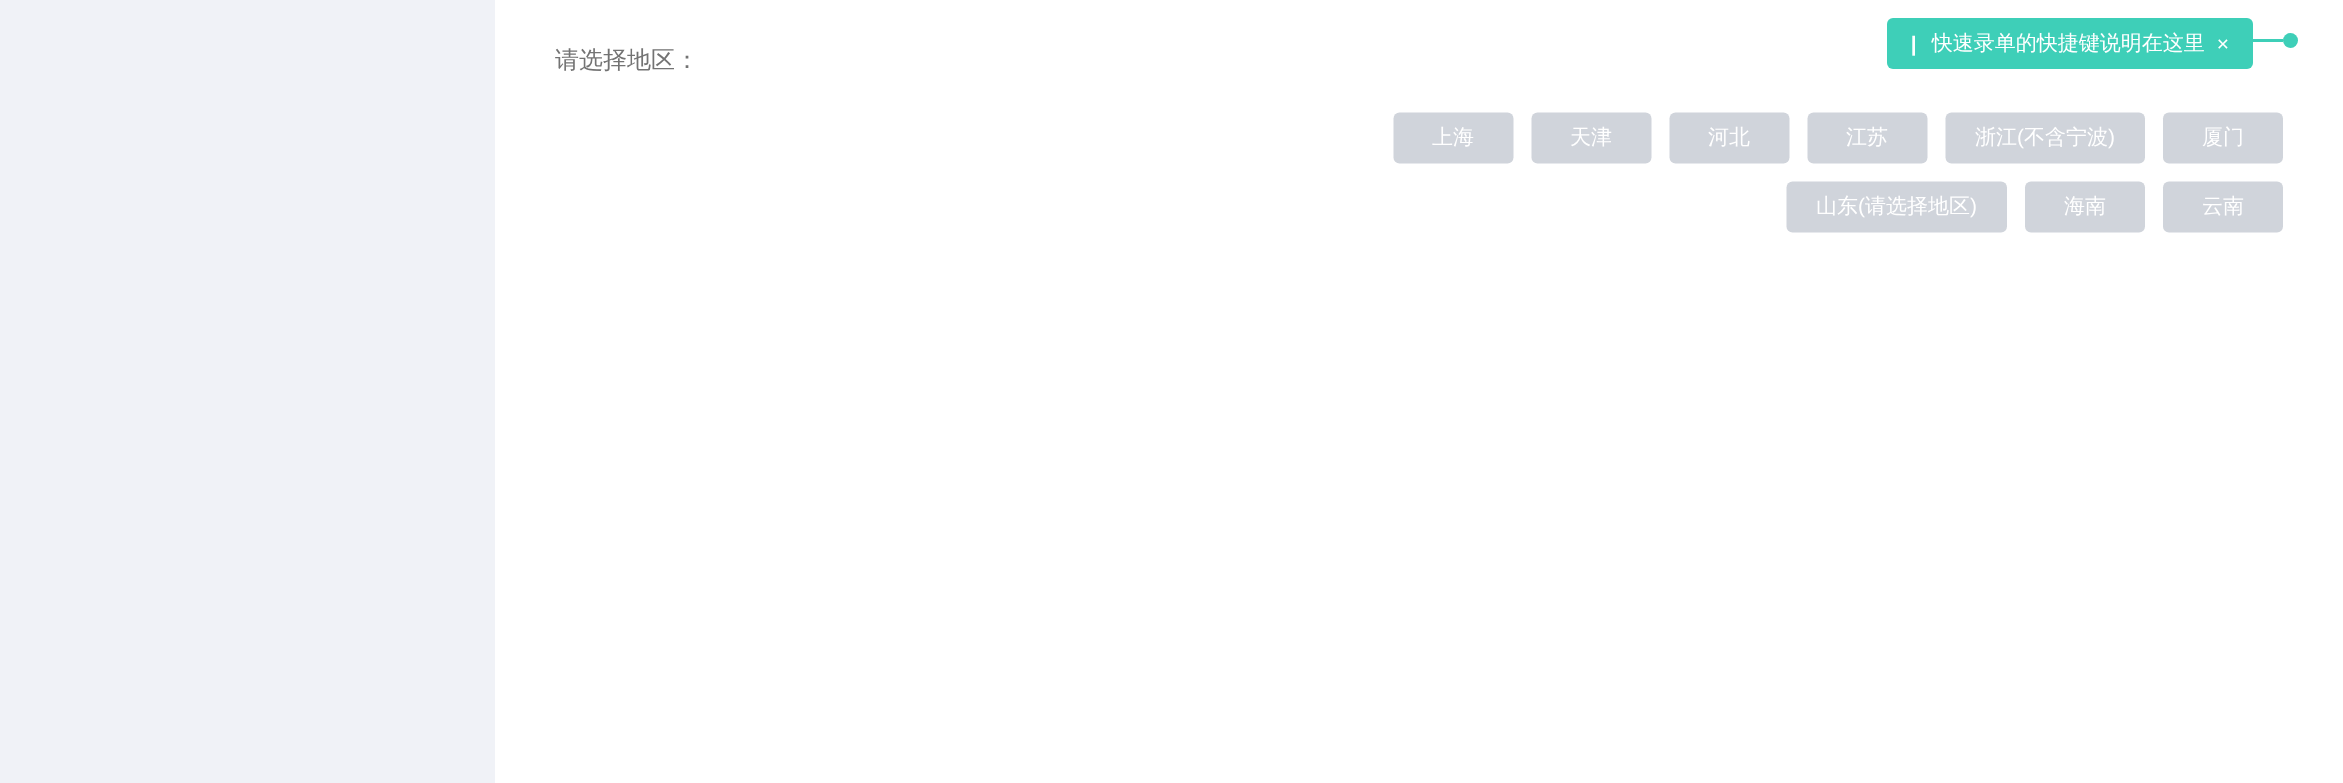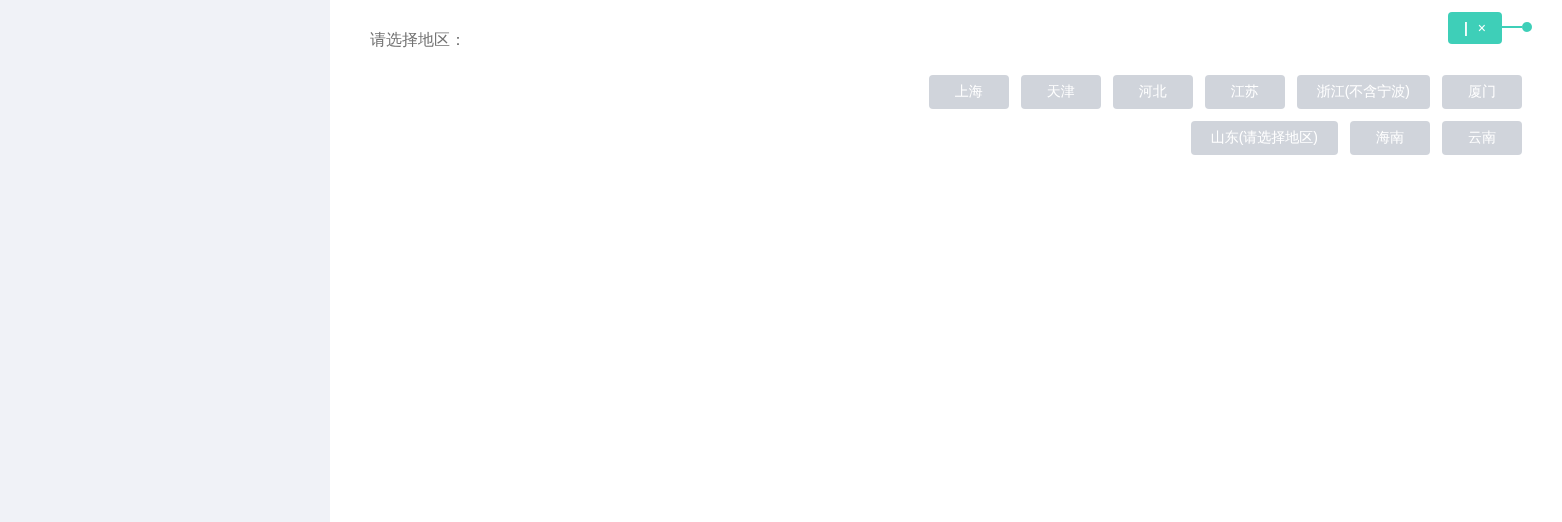--- a/index.html
+++ b/index.html
@@ -133,16 +133,17 @@
       <button class="region-btn">厦门</button>
     </div>
   <div class="region-buttons-row" id="row2">
       <button class="region-btn">山东(请选择地区)</button>
       <button class="region-btn">海南</button>
       <button class="region-btn">云南</button>
     </div>
 </div>
 
 <div class="tooltip-banner">
+  <span>快速录单的快捷键说明在这里</span>
   <span class="tooltip-close">×</span>
 </div>
 <div class="tooltip-line"></div>
 <div class="tooltip-dot"></div>
 
 </body></html>

